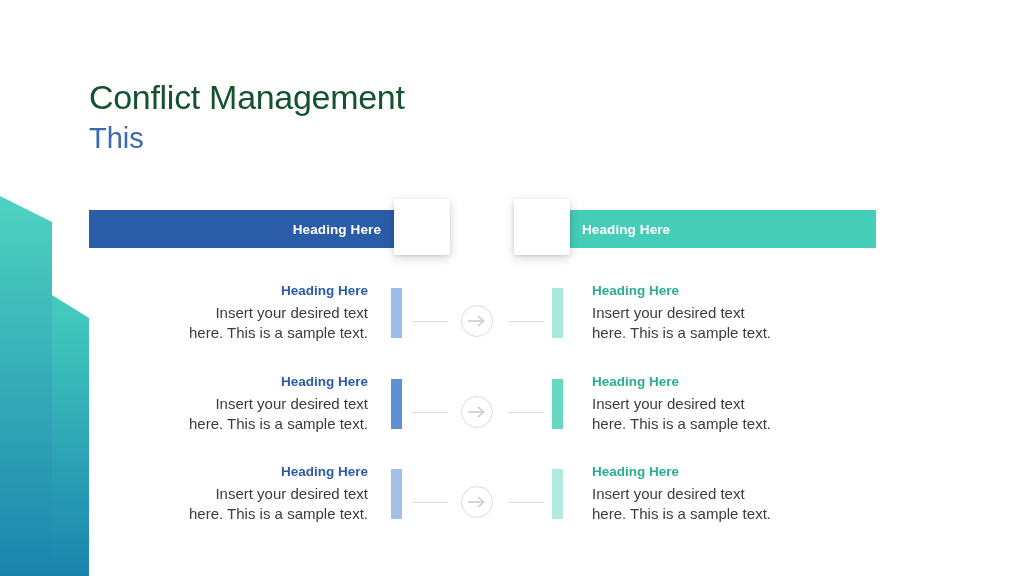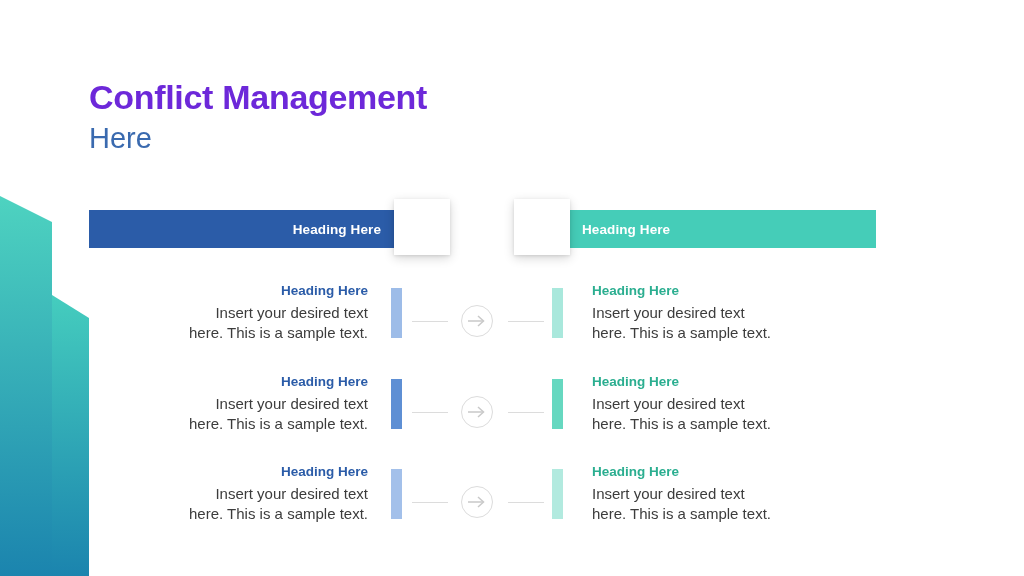--- a/index.html
+++ b/index.html
@@ -28,22 +28,22 @@
 
   
   .title-block {
     position: absolute;
     left: 89px;
     top: 80px;
     line-height: 1.0;
   }
   .title-main {
     font-size: 34px;
-    font-weight: bold;
-    color: #6d28d9;
+    font-weight: normal;
+    color: #14532d;
     letter-spacing: -0.3px;
     display: block;
   }
   .title-sub {
     font-size: 29px;
     font-weight: normal;
     color: #3A6AAF;
     display: block;
     margin-top: 10px;
   }
@@ -188,21 +188,21 @@
       <stop offset="0%" stop-color="#45CDBE"></stop>
       <stop offset="100%" stop-color="#1B84AE"></stop>
     </linearGradient>
   </defs>
   <polygon points="0,196 52,222 52,576 0,576" fill="url(#gradBack)"></polygon>
   <polygon points="52,295 89,318 89,576 52,576" fill="url(#gradFront)"></polygon>
 </svg>
 
 <div class="title-block">
   <span class="title-main">Conflict Management</span>
-  <span class="title-sub">Here</span>
+  <span class="title-sub">This</span>
 </div>
 
 <div class="bar bar-left">
   <span class="bar-label">Heading Here</span>
 </div>
 <div class="bar bar-right">
   <span class="bar-label">Heading Here</span>
 </div>
 
 <div class="square square-a"></div>

